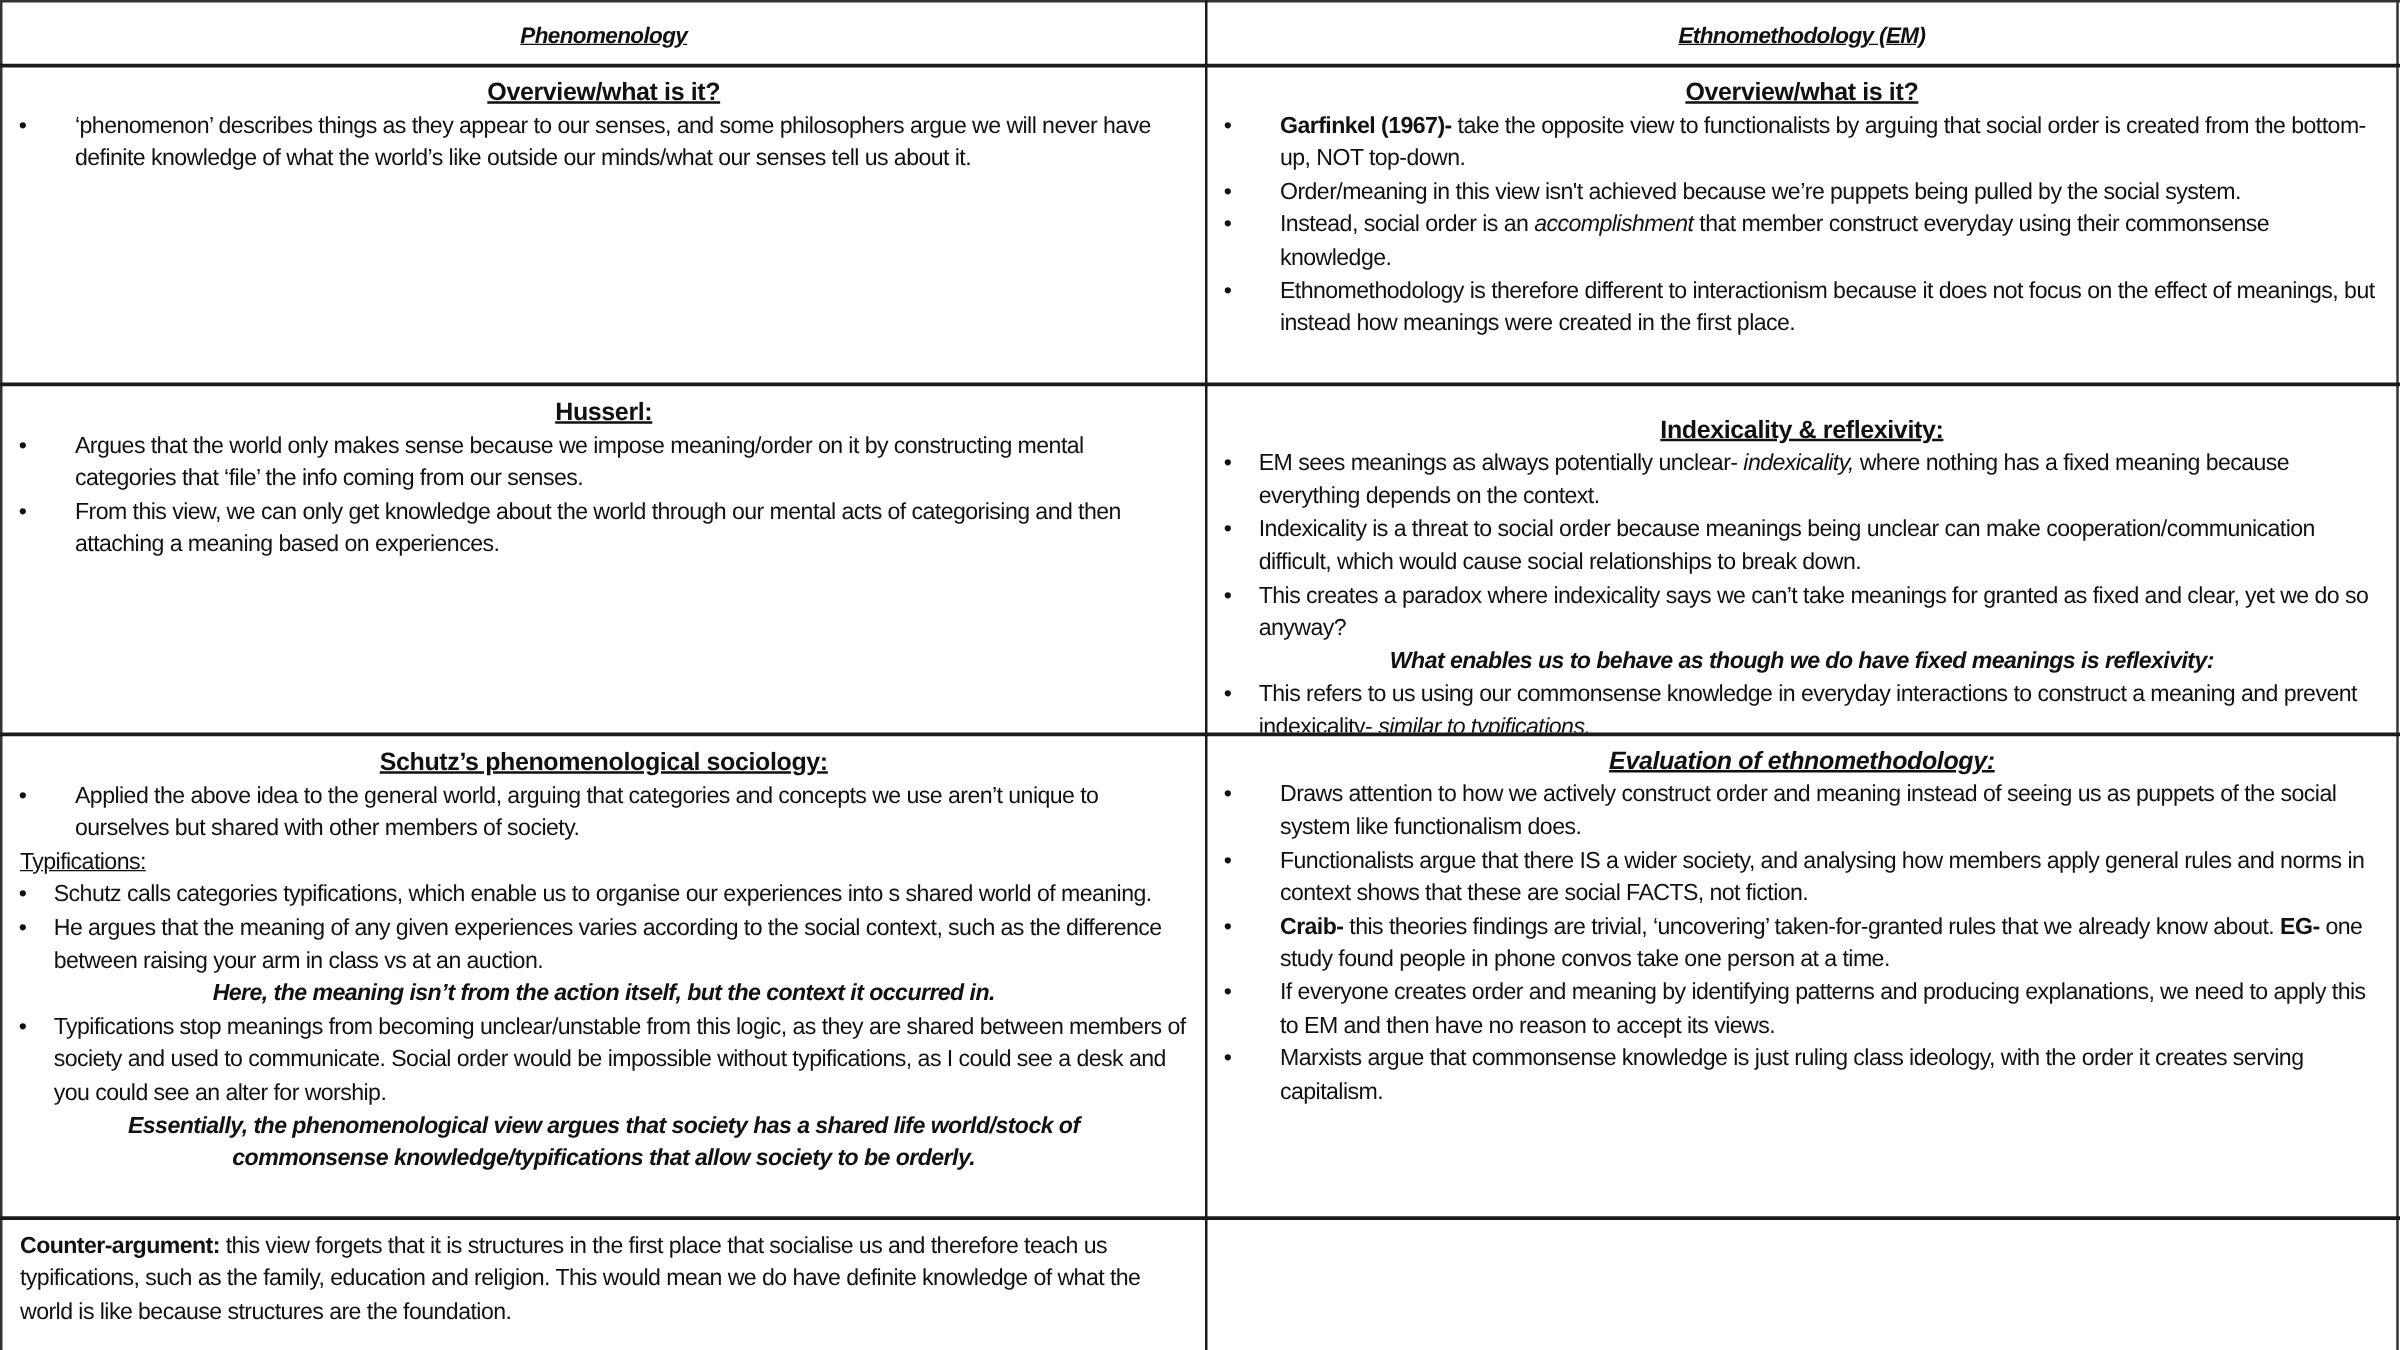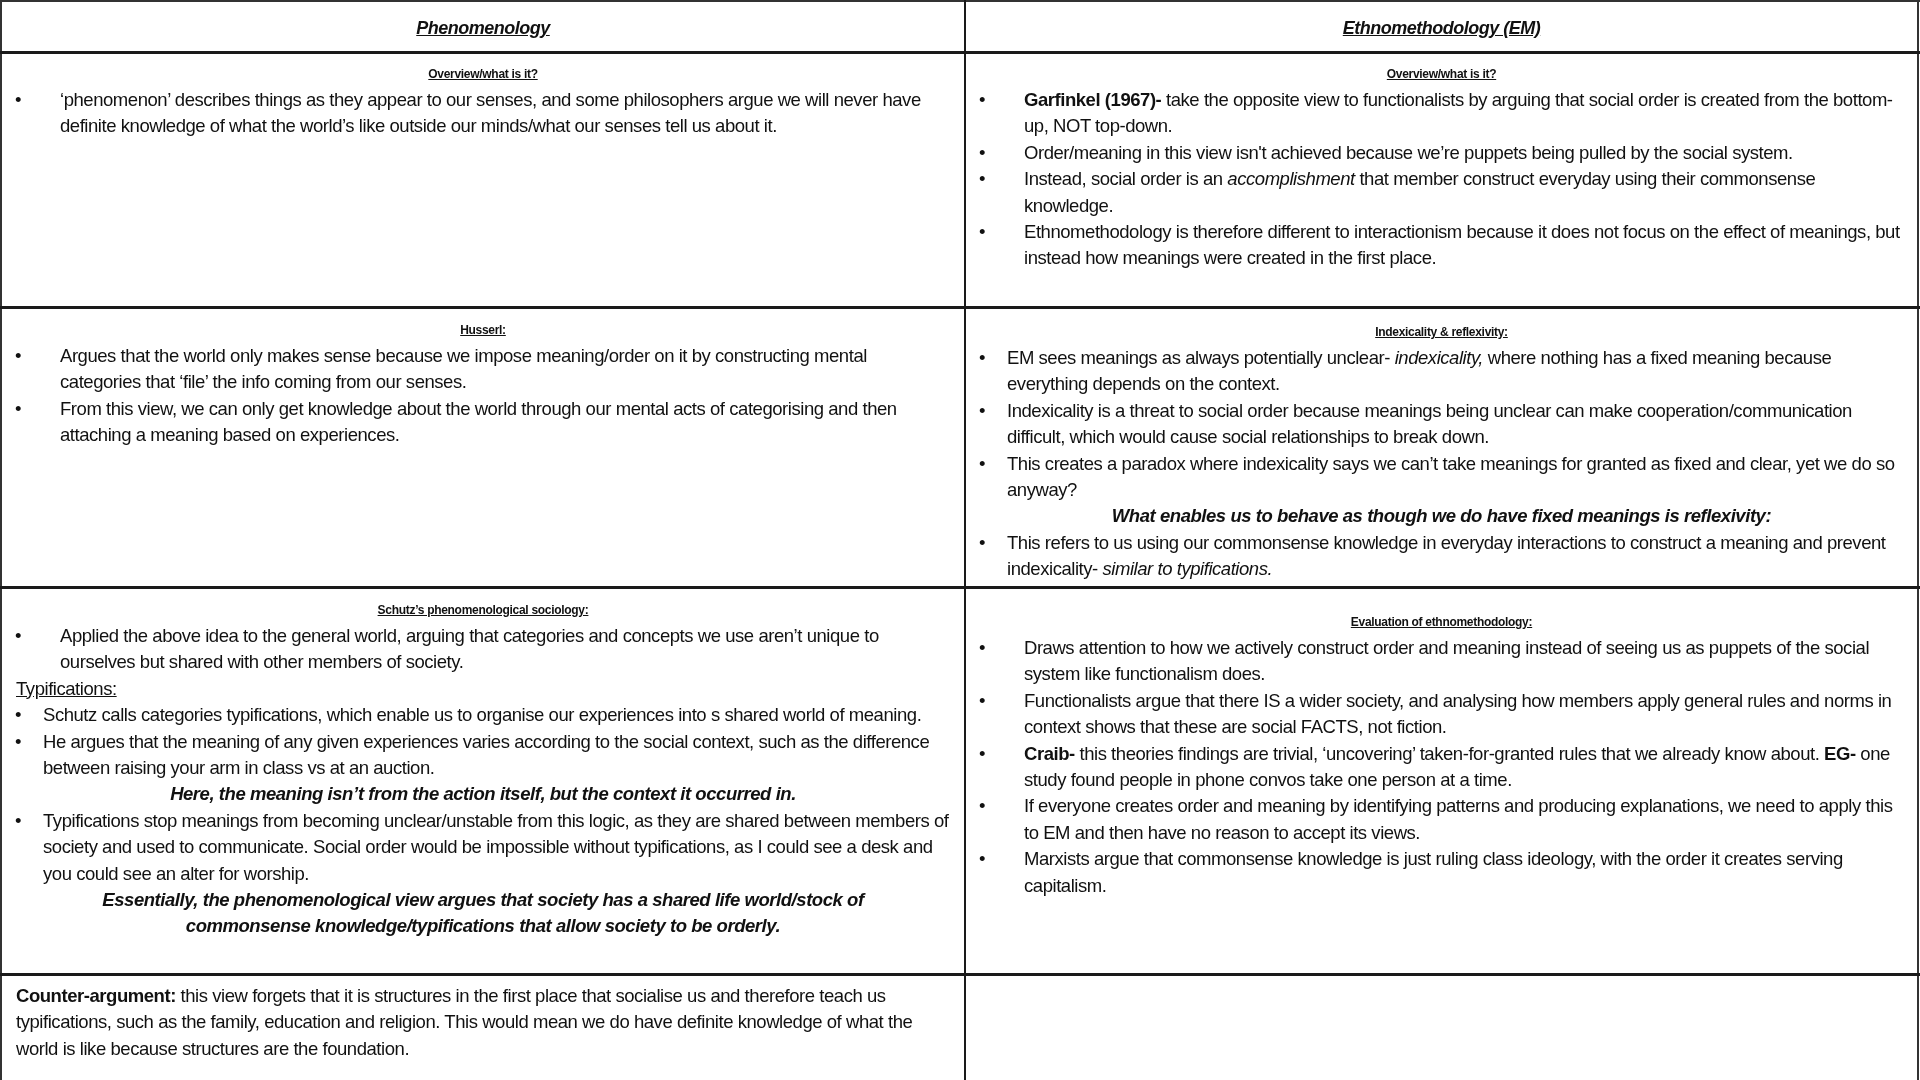--- a/index.html
+++ b/index.html
@@ -49,21 +49,21 @@
     .col-title {
       font-size: 18px;
       font-weight: bold;
       font-style: italic;
       text-decoration: underline;
       text-align: center;
       line-height: 52px;
       letter-spacing: -0.5px;
     }
     .sec-title {
-      font-size: 12px;
+      font-size: 20px;
       font-weight: bold;
       text-decoration: underline;
       text-align: center;
       line-height: 26px;
       margin-top: 8px;
       letter-spacing: -0.3px;
     }
     .body-text {
       font-size: 18.5px;
       line-height: 26.4px;
@@ -153,21 +153,21 @@
 
   <div class="cell body-text" style="left:2px; top:309px; width:962px; height:277px;">
     <div class="sec-title" style="margin-top:8px;">Husserl:</div>
     <ul>
       <li class="b1">Argues that the world only makes sense because we impose meaning/order on it by constructing mental categories that ‘file’ the info coming from our senses.</li>
       <li class="b1">From this view, we can only get knowledge about the world through our mental acts of categorising and then attaching a meaning based on experiences.</li>
     </ul>
   </div>
 
   <div class="cell body-text" style="left:966px; top:309px; width:951px; height:277px;">
-    <div class="sec-title" style="margin-top:10px;">Indexicality &amp; reflexivity:</div>
+    <div class="sec-title" style="margin-top:22px;">Indexicality &amp; reflexivity:</div>
     <ul>
       <li class="b2"><span>EM sees meanings as always potentially unclear- </span><i>indexicality,</i><span> where nothing has a fixed meaning because everything depends on the context.</span></li>
       <li class="b2">Indexicality is a threat to social order because meanings being unclear can make cooperation/communication difficult, which would cause social relationships to break down.</li>
       <li class="b2">This creates a paradox where indexicality says we can’t take meanings for granted as fixed and clear, yet we do so anyway?</li>
     </ul>
     <div class="center-bi">What enables us to behave as though we do have fixed meanings is reflexivity:</div>
     <ul>
       <li class="b2"><span>This refers to us using our commonsense knowledge in everyday interactions to construct a meaning and prevent indexicality- </span><i>similar to typifications.</i></li>
     </ul>
   </div>
@@ -183,21 +183,21 @@
       <li class="b2">He argues that the meaning of any given experiences varies according to the social context, such as the difference between raising your arm in class vs at an auction.</li>
     </ul>
     <div class="center-bi">Here, the meaning isn’t from the action itself, but the context it occurred in.</div>
     <ul>
       <li class="b2">Typifications stop meanings from becoming unclear/unstable from this logic, as they are shared between members of society and used to communicate. Social order would be impossible without typifications, as I could see a desk and you could see an alter for worship.</li>
     </ul>
     <div class="center-bi" style="padding:0 60px;">Essentially, the phenomenological view argues that society has a shared life world/stock of commonsense knowledge/typifications that allow society to be orderly.</div>
   </div>
 
   <div class="cell body-text" style="left:966px; top:589px; width:951px; height:384px;">
-    <div class="sec-title" style="margin-top:20px;">Evaluation of ethnomethodology:</div>
+    <div class="sec-title" style="margin-top:7px;font-style:italic;">Evaluation of ethnomethodology:</div>
     <ul>
       <li class="b1">Draws attention to how we actively construct order and meaning instead of seeing us as puppets of the social system like functionalism does.</li>
       <li class="b1">Functionalists argue that there IS a wider society, and analysing how members apply general rules and norms in context shows that these are social FACTS, not fiction.</li>
       <li class="b1"><b>Craib-</b><span> this theories findings are trivial, ‘uncovering’ taken-for-granted rules that we already know about. </span><b>EG-</b><span> one study found people in phone convos take one person at a time.</span></li>
       <li class="b1">If everyone creates order and meaning by identifying patterns and producing explanations, we need to apply this to EM and then have no reason to accept its views.</li>
       <li class="b1">Marxists argue that commonsense knowledge is just ruling class ideology, with the order it creates serving capitalism.</li>
     </ul>
   </div>
 
   <div class="cell body-text" style="left:2px; top:976px; width:962px; height:104px;">

